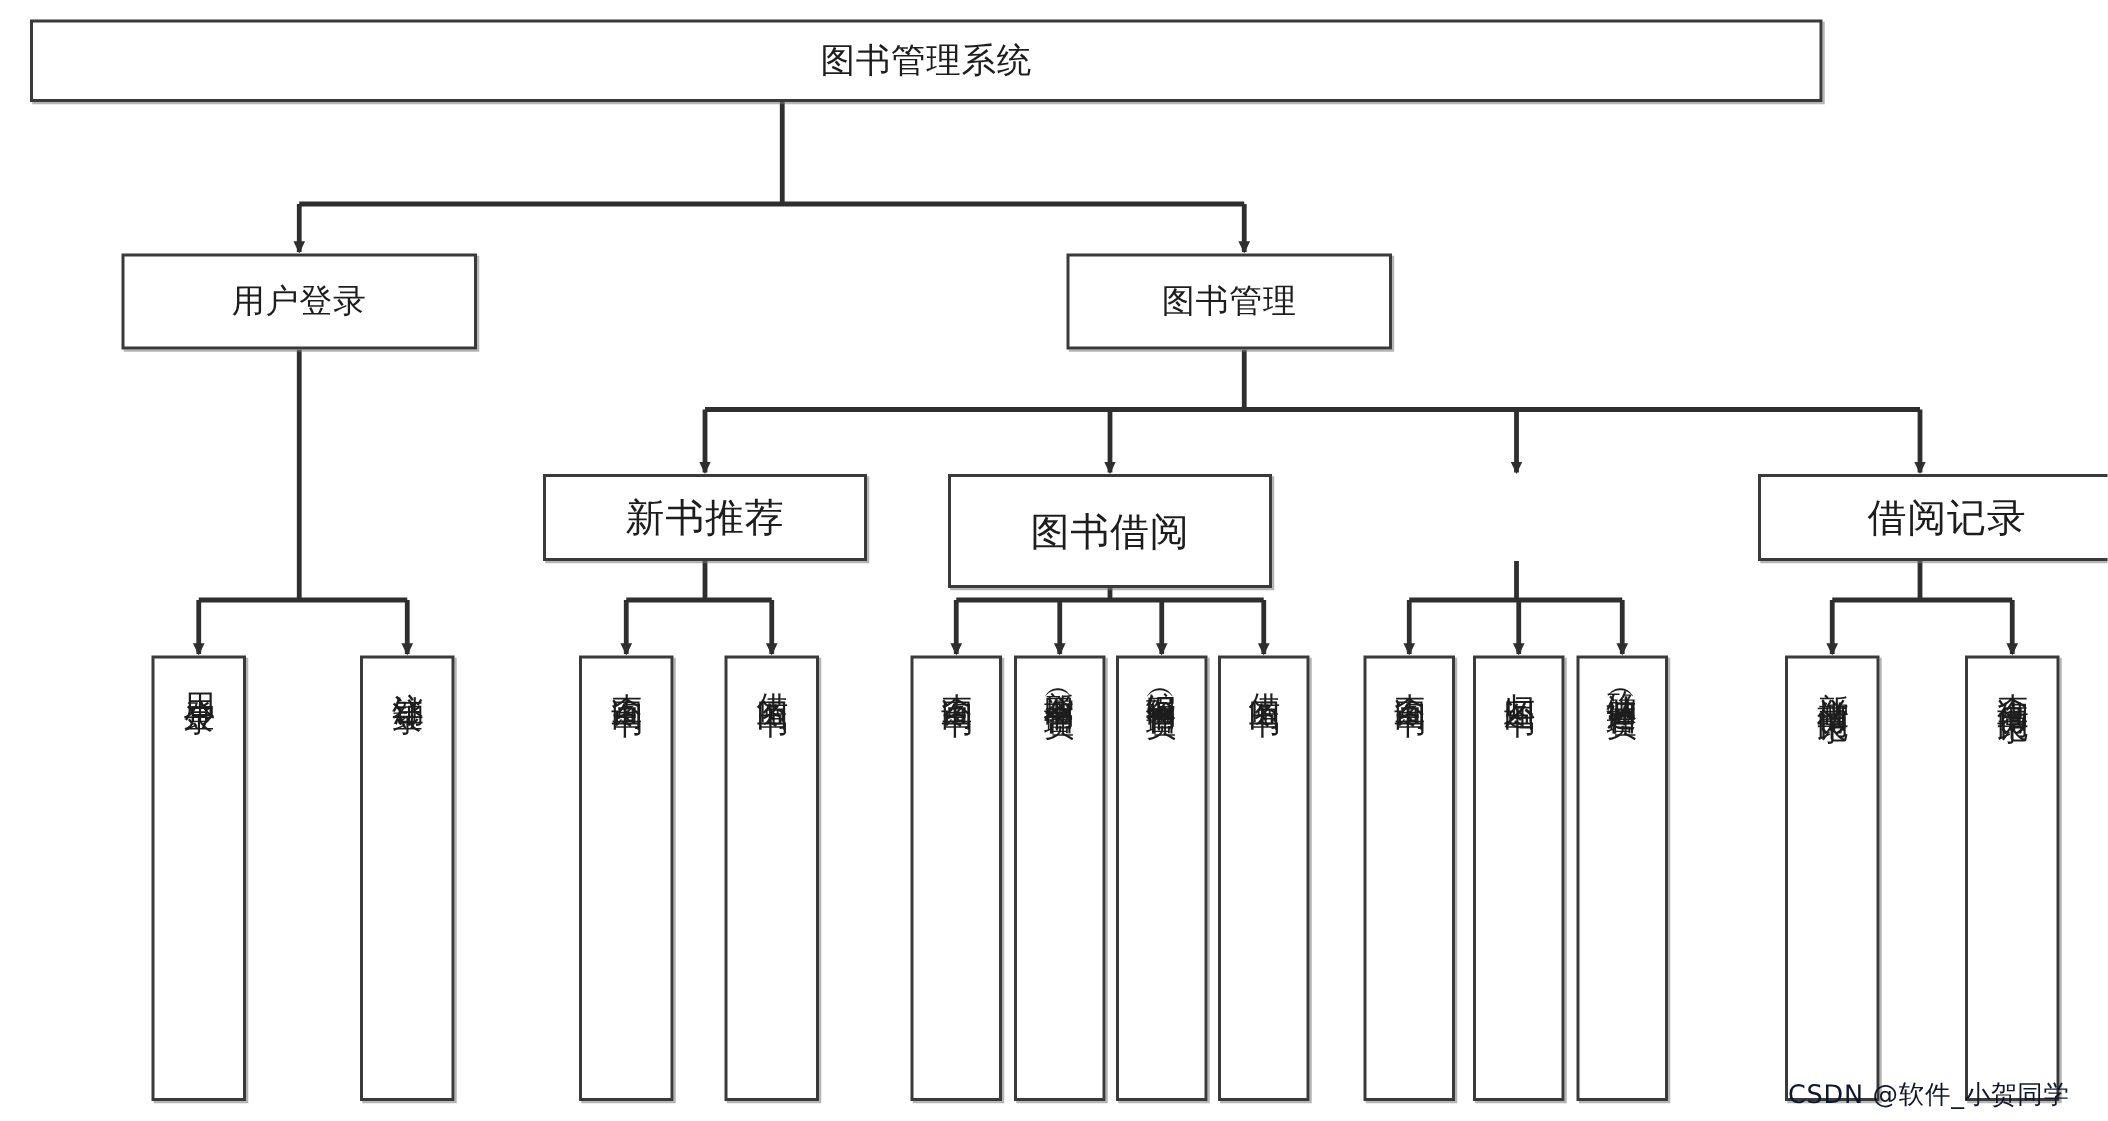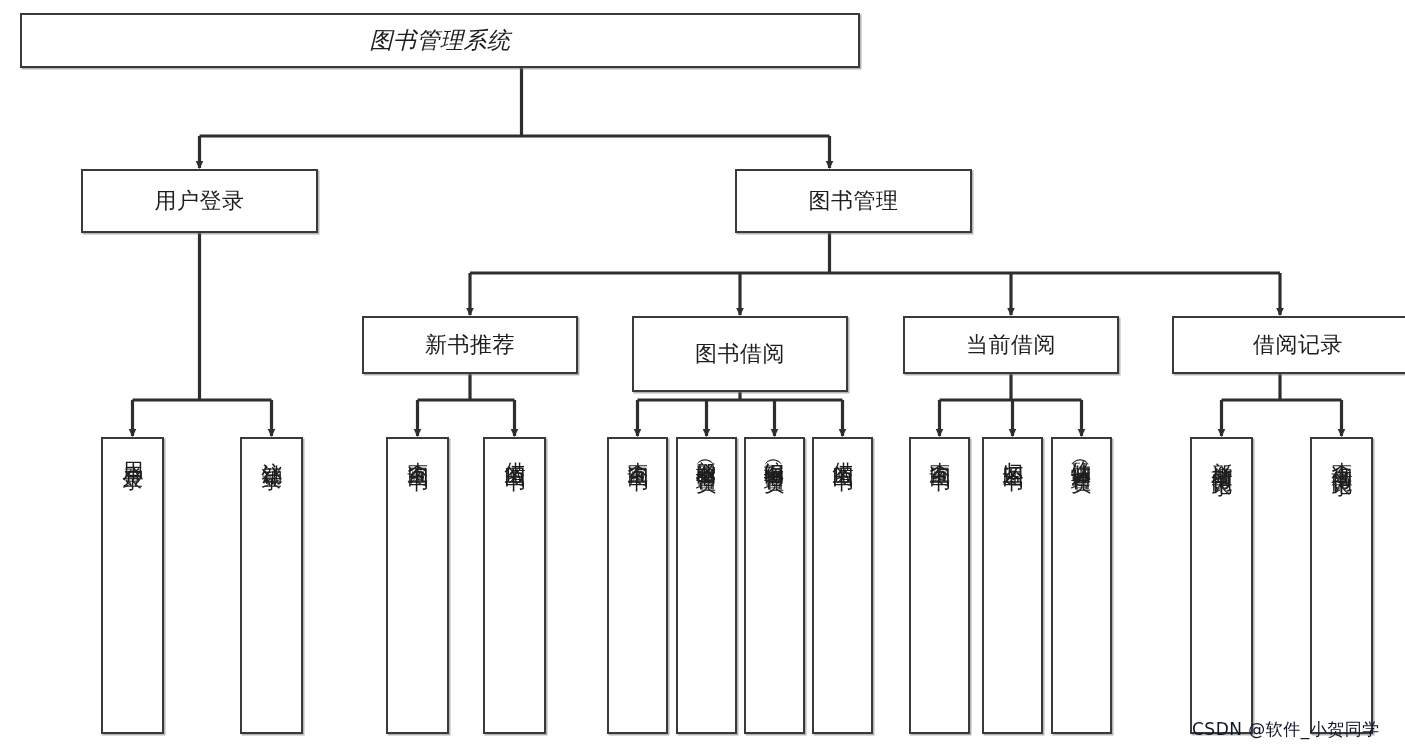--- a/index.html
+++ b/index.html
@@ -51,21 +51,21 @@
   }
   .node.vertical .node-label {
     writing-mode: vertical-rl;
     text-orientation: upright;
     letter-spacing: 3px;
     line-height: 1;
     white-space: nowrap;
   }
   .root-node .node-label { font-size: 23px; }
   .level1-node .node-label { font-size: 22px; }
-  .level2-node .node-label { font-size: 22px; }
+  .level2-node .node-label { font-size: 26px; }
   .leaf-node .node-label { font-size: 21px; }
   .leaf-node.narrow .node-label { font-size: 20px; letter-spacing: 2px; }
   .watermark {
     position: absolute;
     color: #0f172a;
     font-size: 17px;
     white-space: nowrap;
     letter-spacing: 0.5px;
     user-select: none;
   }
@@ -111,39 +111,36 @@
         <path d="M939.5,400 L939.5,436" marker-end="url(#arrow)"></path>
         <path d="M1012.5,400 L1012.5,436" marker-end="url(#arrow)"></path>
         <path d="M1081.5,400 L1081.5,436" marker-end="url(#arrow)"></path>
         <path d="M1280,374 L1280,400"></path>
         <path d="M1221.5,400 L1341.5,400"></path>
         <path d="M1221.5,400 L1221.5,436" marker-end="url(#arrow)"></path>
         <path d="M1341.5,400 L1341.5,436" marker-end="url(#arrow)"></path>
       </g>
   </svg>
 
-  <div class="node horizontal root-node" style="left: 20px; top: 13px; width: 840px; height: 55px; font-style: italic;">
+  <div class="node horizontal root-node" style="left: 20px; top: 13px; width: 1195px; height: 55px;">
     <span class="node-label">图书管理系统</span>
   </div>
 
   <div class="node horizontal level1-node" style="left: 81px; top: 169px; width: 237px; height: 64px;">
     <span class="node-label">用户登录</span>
   </div>
-  <div class="node horizontal level1-node" style="left: 711px; top: 169px; width: 237px; height: 64px; margin-left: 24px;">
+  <div class="node horizontal level1-node" style="left: 711px; top: 169px; width: 217px; height: 64px;">
     <span class="node-label">图书管理</span>
   </div>
 
   <div class="node horizontal level2-node" style="left: 362px; top: 316px; width: 216px; height: 58px;">
     <span class="node-label">新书推荐</span>
   </div>
   <div class="node horizontal level2-node" style="left: 632px; top: 316px; width: 216px; height: 76px;">
     <span class="node-label">图书借阅</span>
-  </div>
-  <div class="node horizontal level2-node" style="left: 903px; top: 316px; width: 216px; height: 58px;">
-    <span class="node-label">当前借阅</span>
   </div>
   <div class="node horizontal level2-node" style="left: 1172px; top: 316px; width: 252px; height: 58px; justify-content: center;">
     <span class="node-label">借阅记录</span>
   </div>
 
   <div class="node vertical leaf-node" style="left: 101px; top: 437px; width: 63px; height: 297px;">
     <span class="node-label">用户登录</span>
   </div>
   <div class="node vertical leaf-node" style="left: 240px; top: 437px; width: 63px; height: 297px;">
     <span class="node-label">注销登录</span>

